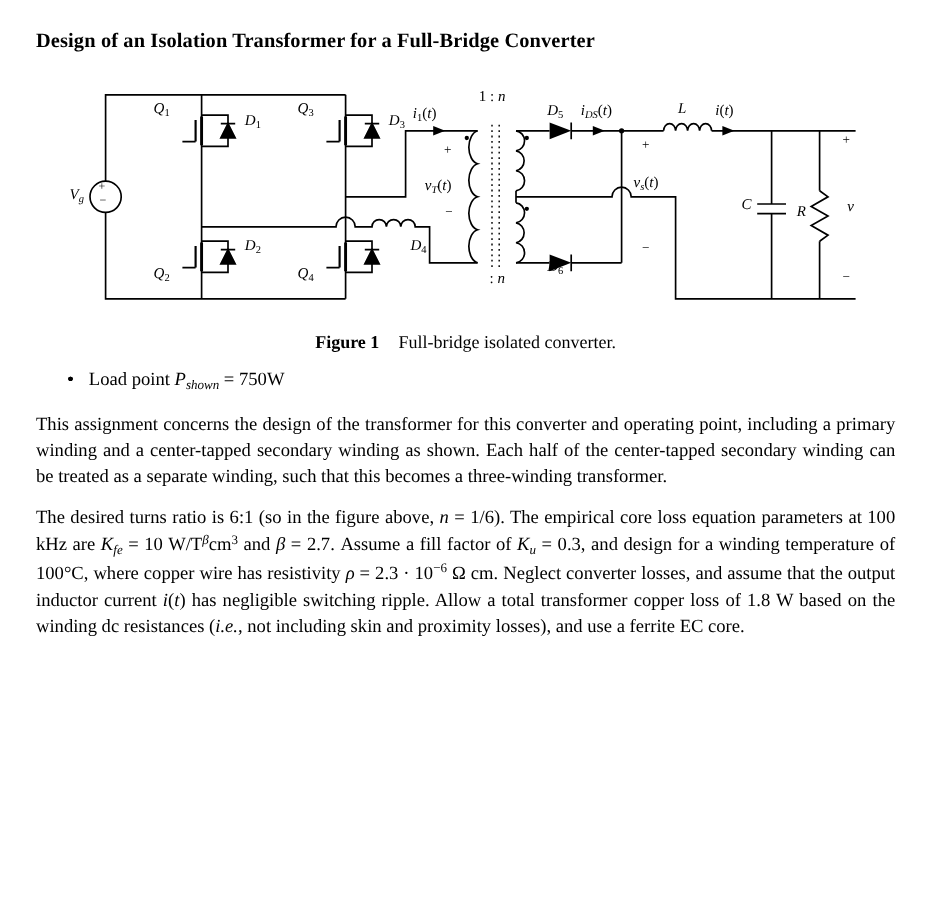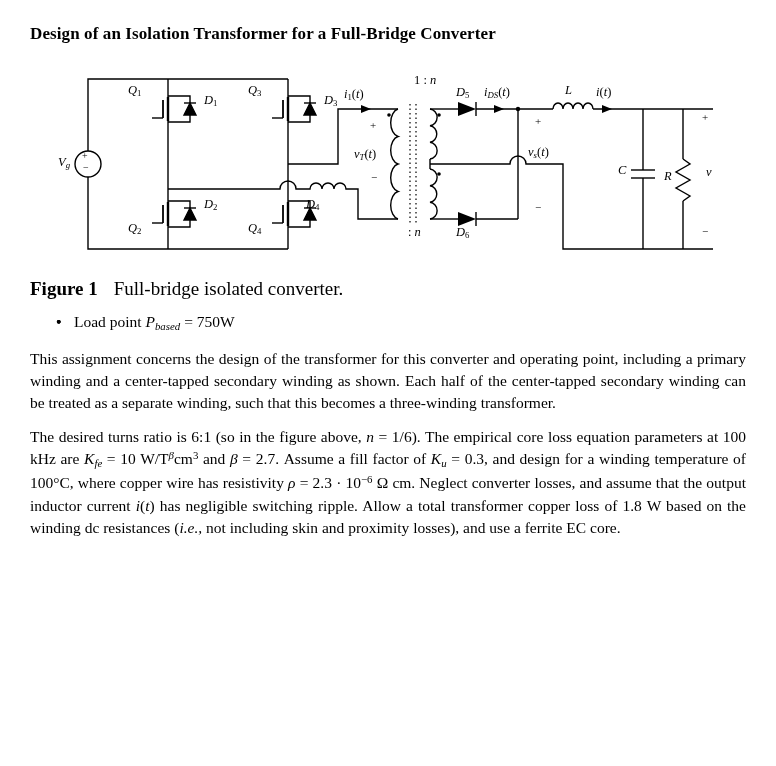--- a/index.html
+++ b/index.html
@@ -3,21 +3,21 @@
 <meta charset="utf-8">
 <style>
   *{margin:0;padding:0;box-sizing:border-box}
   html,body{background:#ffffff}
   .page{width:776px;height:766px;background:#fff;color:#000;
         font-family:"Liberation Serif",serif;padding:24px 30px 0;position:relative;overflow:hidden}
   .title{font-size:17px;font-weight:bold;margin-bottom:20px;letter-spacing:.1px}
   .figure{position:relative;width:660px;height:200px;margin:2px auto 14px}
   .figure svg{position:absolute;left:0;top:0}
   .lbl{position:absolute;font-size:12.5px;line-height:1;white-space:nowrap}
-  .caption{font-size:19px;margin-bottom:5px}
+  .caption{text-align:center;font-size:15px;margin-bottom:5px}
   .para{font-size:15.5px;line-height:1.42;text-align:justify;margin-bottom:12px}
   .bullets{list-style:none;margin:2px 0 14px 26px}
   .bullets li{font-size:15.5px;line-height:1.42;margin-bottom:11px;position:relative;padding-left:18px}
   .bullet-marker{position:absolute;left:0;top:0}
   .rt-b{font-weight:bold}
   .rt-i{font-style:italic}
   .rt-sub{font-size:.7em;vertical-align:-.28em}
   .rt-sup{font-size:.7em;vertical-align:.5em}
   .rt-gap{margin-left:16px}
 </style>
@@ -147,30 +147,30 @@
     <span class="lbl" style="left:0px;top:92px"><span class="rt-i">V</span><span class="rt-i rt-sub">g</span></span>
     <span class="lbl" style="left:24px;top:87px;font-size:10px">+</span>
     <span class="lbl" style="left:25px;top:99px;font-size:10px">−</span>
     <span class="lbl" style="left:70px;top:20px"><span class="rt-i">Q</span><span class="rt-sub">1</span></span>
     <span class="lbl" style="left:146px;top:30px"><span class="rt-i">D</span><span class="rt-sub">1</span></span>
     <span class="lbl" style="left:70px;top:158px"><span class="rt-i">Q</span><span class="rt-sub">2</span></span>
     <span class="lbl" style="left:146px;top:134px"><span class="rt-i">D</span><span class="rt-sub">2</span></span>
     <span class="lbl" style="left:190px;top:20px"><span class="rt-i">Q</span><span class="rt-sub">3</span></span>
     <span class="lbl" style="left:266px;top:30px"><span class="rt-i">D</span><span class="rt-sub">3</span></span>
     <span class="lbl" style="left:190px;top:158px"><span class="rt-i">Q</span><span class="rt-sub">4</span></span>
-    <span class="lbl" style="left:248px;top:134px"><span class="rt-i">D</span><span class="rt-sub">4</span></span>
+    <span class="lbl" style="left:284px;top:134px"><span class="rt-i">D</span><span class="rt-sub">4</span></span>
     <span class="lbl" style="left:286px;top:24px"><span class="rt-i">i</span><span class="rt-sub">1</span><span>(</span><span class="rt-i">t</span><span>)</span></span>
-    <span class="lbl" style="left:356px;top:10px"><span>1 : </span><span class="rt-i">n</span></span>
+    <span class="lbl" style="left:341px;top:10px"><span>1 : </span><span class="rt-i">n</span></span>
     <span class="lbl" style="left:312px;top:56px;font-size:11px">+</span>
     <span class="lbl" style="left:296px;top:84px"><span class="rt-i">v</span><span class="rt-i rt-sub">T</span><span>(</span><span class="rt-i">t</span><span>)</span></span>
     <span class="lbl" style="left:313px;top:108px;font-size:11px">−</span>
     <span class="lbl" style="left:350px;top:162px"><span>: </span><span class="rt-i">n</span></span>
     <span class="lbl" style="left:398px;top:22px"><span class="rt-i">D</span><span class="rt-sub">5</span></span>
     <span class="lbl" style="left:426px;top:22px"><span class="rt-i">i</span><span class="rt-i rt-sub">DS</span><span>(</span><span class="rt-i">t</span><span>)</span></span>
-    <span class="lbl" style="left:398px;top:162px"><span class="rt-i">D</span><span class="rt-sub">6</span></span>
+    <span class="lbl" style="left:398px;top:152px"><span class="rt-i">D</span><span class="rt-sub">6</span></span>
     <span class="lbl" style="left:477px;top:52px;font-size:11px">+</span>
     <span class="lbl" style="left:470px;top:82px"><span class="rt-i">v</span><span class="rt-i rt-sub">s</span><span>(</span><span class="rt-i">t</span><span>)</span></span>
     <span class="lbl" style="left:477px;top:138px;font-size:11px">−</span>
     <span class="lbl" style="left:507px;top:20px"><span class="rt-i">L</span></span>
     <span class="lbl" style="left:538px;top:22px"><span class="rt-i">i</span><span>(</span><span class="rt-i">t</span><span>)</span></span>
     <span class="lbl" style="left:560px;top:100px"><span class="rt-i">C</span></span>
     <span class="lbl" style="left:606px;top:106px"><span class="rt-i">R</span></span>
     <span class="lbl" style="left:644px;top:48px;font-size:11px">+</span>
     <span class="lbl" style="left:648px;top:102px"><span class="rt-i">v</span></span>
     <span class="lbl" style="left:644px;top:162px;font-size:11px">−</span>
@@ -181,20 +181,20 @@
 
   <ul class="bullets">
     <li>
       <span class="bullet-marker">•</span>
     </li>
     <li>
       <span class="bullet-marker">•</span>
     </li>
     <li>
       <span class="bullet-marker">•</span>
-      <span><span>Load point </span><span class="rt-i">P</span><span class="rt-i rt-sub">based</span><span> = 750W</span></span>
+      <span><span>Load point </span><span class="rt-i">P</span><span class="rt-i rt-sub">shown</span><span> = 750W</span></span>
     </li>
   </ul>
 
   <p class="para"><span>This assignment concerns the design of the transformer for this converter and operating point, including a primary winding and a center-tapped secondary winding as shown. Each half of the center-tapped secondary winding can be treated as a separate winding, such that this becomes a three-winding transformer.</span></p>
   <p class="para"><span>The desired turns ratio is 6:1 (so in the figure above, </span><span class="rt-i">n</span><span> = 1/6). The empirical core loss equation parameters at 100 kHz are </span><span class="rt-i">K</span><span class="rt-i rt-sub">fe</span><span> = 10 W/T</span><span class="rt-i rt-sup">β</span><span>cm</span><span class="rt-sup">3</span><span> and </span><span class="rt-i">β</span><span> = 2.7. Assume a fill factor of </span><span class="rt-i">K</span><span class="rt-i rt-sub">u</span><span> = 0.3, and design for a winding temperature of 100°C, where copper wire has resistivity </span><span class="rt-i">ρ</span><span> = 2.3 · 10</span><span class="rt-sup">−6</span><span> Ω cm. Neglect converter losses, and assume that the output inductor current </span><span class="rt-i">i</span><span>(</span><span class="rt-i">t</span><span>)</span><span> has negligible switching ripple. Allow a total transformer copper loss of 1.8 W based on the winding dc resistances (</span><span class="rt-i">i.e.,</span><span> not including skin and proximity losses), and use a ferrite EC core.</span></p>
 
 </div>
 
 </body></html>

